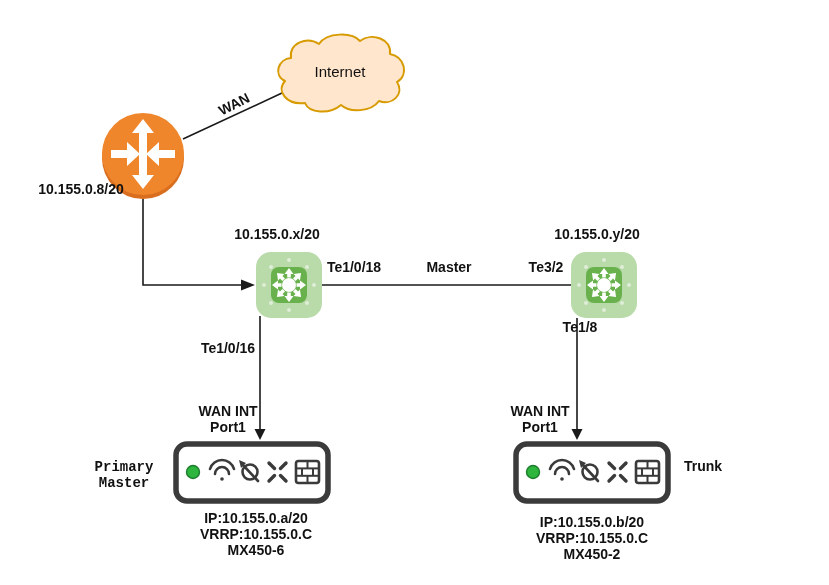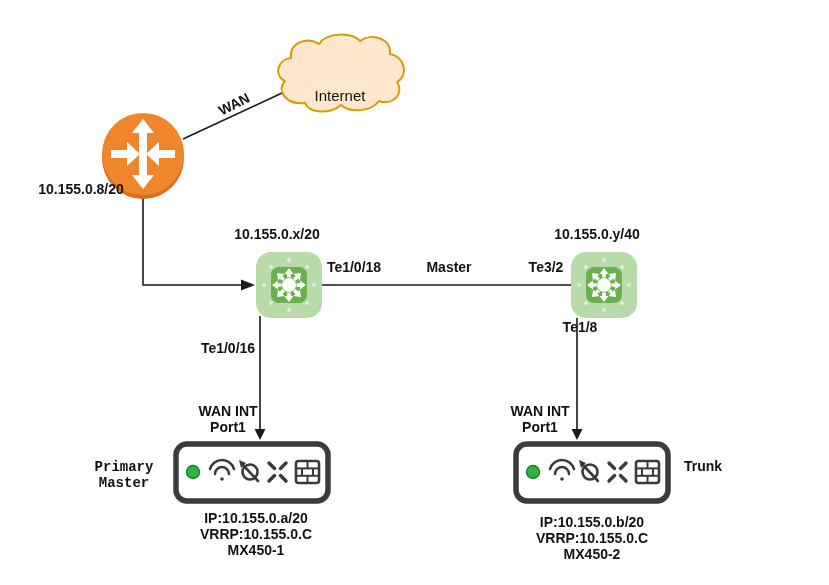--- a/index.html
+++ b/index.html
@@ -15,21 +15,21 @@
   .lbl{
     position:absolute;
     font-weight:bold;
     font-size:14px;
     line-height:16px;
     color:#111111;
     white-space:nowrap;
     text-align:center;
     transform:translateX(-50%);
   }
-  .lbl.regular{font-weight:normal;font-size:15px;margin-top:24px;}
+  .lbl.regular{font-weight:normal;font-size:15px;}
   .lbl.rot{transform:translateX(-50%) rotate(-27deg);}
   .lbl .line{display:block;}
 </style>
 </head>
 <body>
 
 <div class="canvas">
 
   <svg class="wires" width="829" height="585" viewBox="0 0 829 585">
     <g stroke="#1A1A1A" stroke-width="1.6" fill="none">
@@ -130,21 +130,21 @@
         <path d="M33,16 l-4.5,6 h2.7 v3.5 h3.6 v-3.5 h2.7 Z" transform="rotate(45 33 33)"></path>
         <path d="M33,16 l-4.5,6 h2.7 v3.5 h3.6 v-3.5 h2.7 Z" transform="rotate(90 33 33)"></path>
         <path d="M33,16 l-4.5,6 h2.7 v3.5 h3.6 v-3.5 h2.7 Z" transform="rotate(135 33 33)"></path>
         <path d="M33,16 l-4.5,6 h2.7 v3.5 h3.6 v-3.5 h2.7 Z" transform="rotate(180 33 33)"></path>
         <path d="M33,16 l-4.5,6 h2.7 v3.5 h3.6 v-3.5 h2.7 Z" transform="rotate(225 33 33)"></path>
         <path d="M33,16 l-4.5,6 h2.7 v3.5 h3.6 v-3.5 h2.7 Z" transform="rotate(270 33 33)"></path>
         <path d="M33,16 l-4.5,6 h2.7 v3.5 h3.6 v-3.5 h2.7 Z" transform="rotate(315 33 33)"></path>
       </g>
     </svg>
   </div>
-  <div class="lbl" style="left:597px;top:226px;">10.155.0.y/40</div>
+  <div class="lbl" style="left:597px;top:226px;">10.155.0.y/20</div>
   <div class="lbl" style="left:546px;top:259px;">Te3/2</div>
   <div class="lbl" style="left:557px;top:319px;margin-left:23px;">Te1/8</div>
 
   <div class="lbl" style="left:228px;top:403px;">
     <span class="line">WAN INT</span>
     <span class="line">Port1</span>
   </div>
   <div class="lbl" style="left:124px;top:459px;font-family:Liberation Mono, monospace;">
     <span class="line">Primary</span>
     <span class="line">Master</span>
@@ -178,21 +178,21 @@
           <line x1="129" y1="27.4" x2="129" y2="34.8"></line>
           <line x1="140" y1="27.4" x2="140" y2="34.8"></line>
           <line x1="134.5" y1="34.8" x2="134.5" y2="42"></line>
         </g>
       </g>
     </svg>
   </div>
   <div class="lbl" style="left:256px;top:510px;">
     <span class="line">IP:10.155.0.a/20</span>
     <span class="line">VRRP:10.155.0.C</span>
-    <span class="line">MX450-1</span>
+    <span class="line">MX450-6</span>
   </div>
 
   <div class="lbl" style="left:540px;top:403px;">
     <span class="line">WAN INT</span>
     <span class="line">Port1</span>
   </div>
   <div class="lbl" style="left:703px;top:458px;">Trunk</div>
   <div class="node" style="left:513px;top:441px;">
     <svg width="158" height="63" viewBox="0 0 158 63">
       <rect x="3" y="3" width="152" height="57" rx="11" fill="#ffffff" stroke="#3B3B3B" stroke-width="5.5"></rect>

